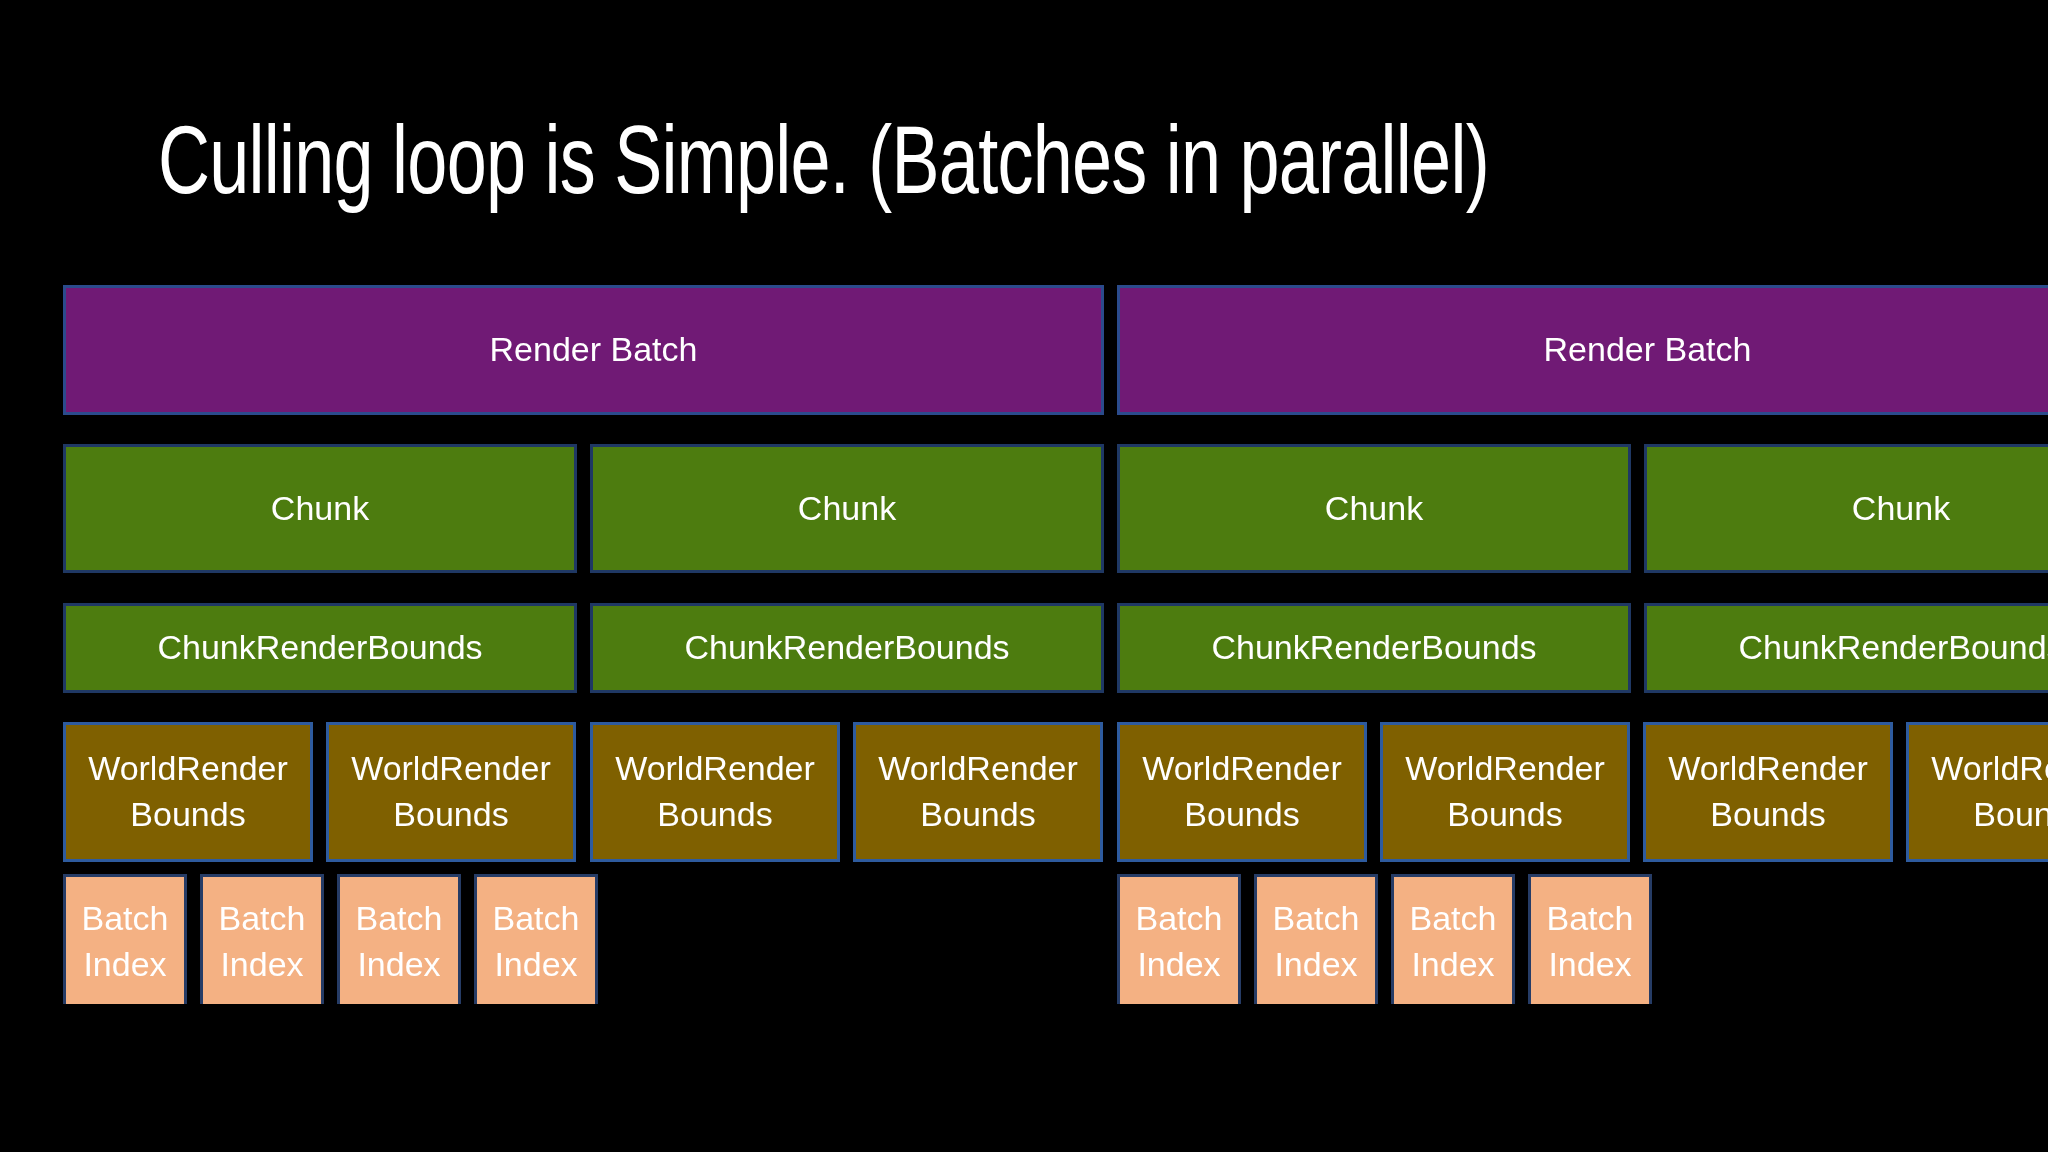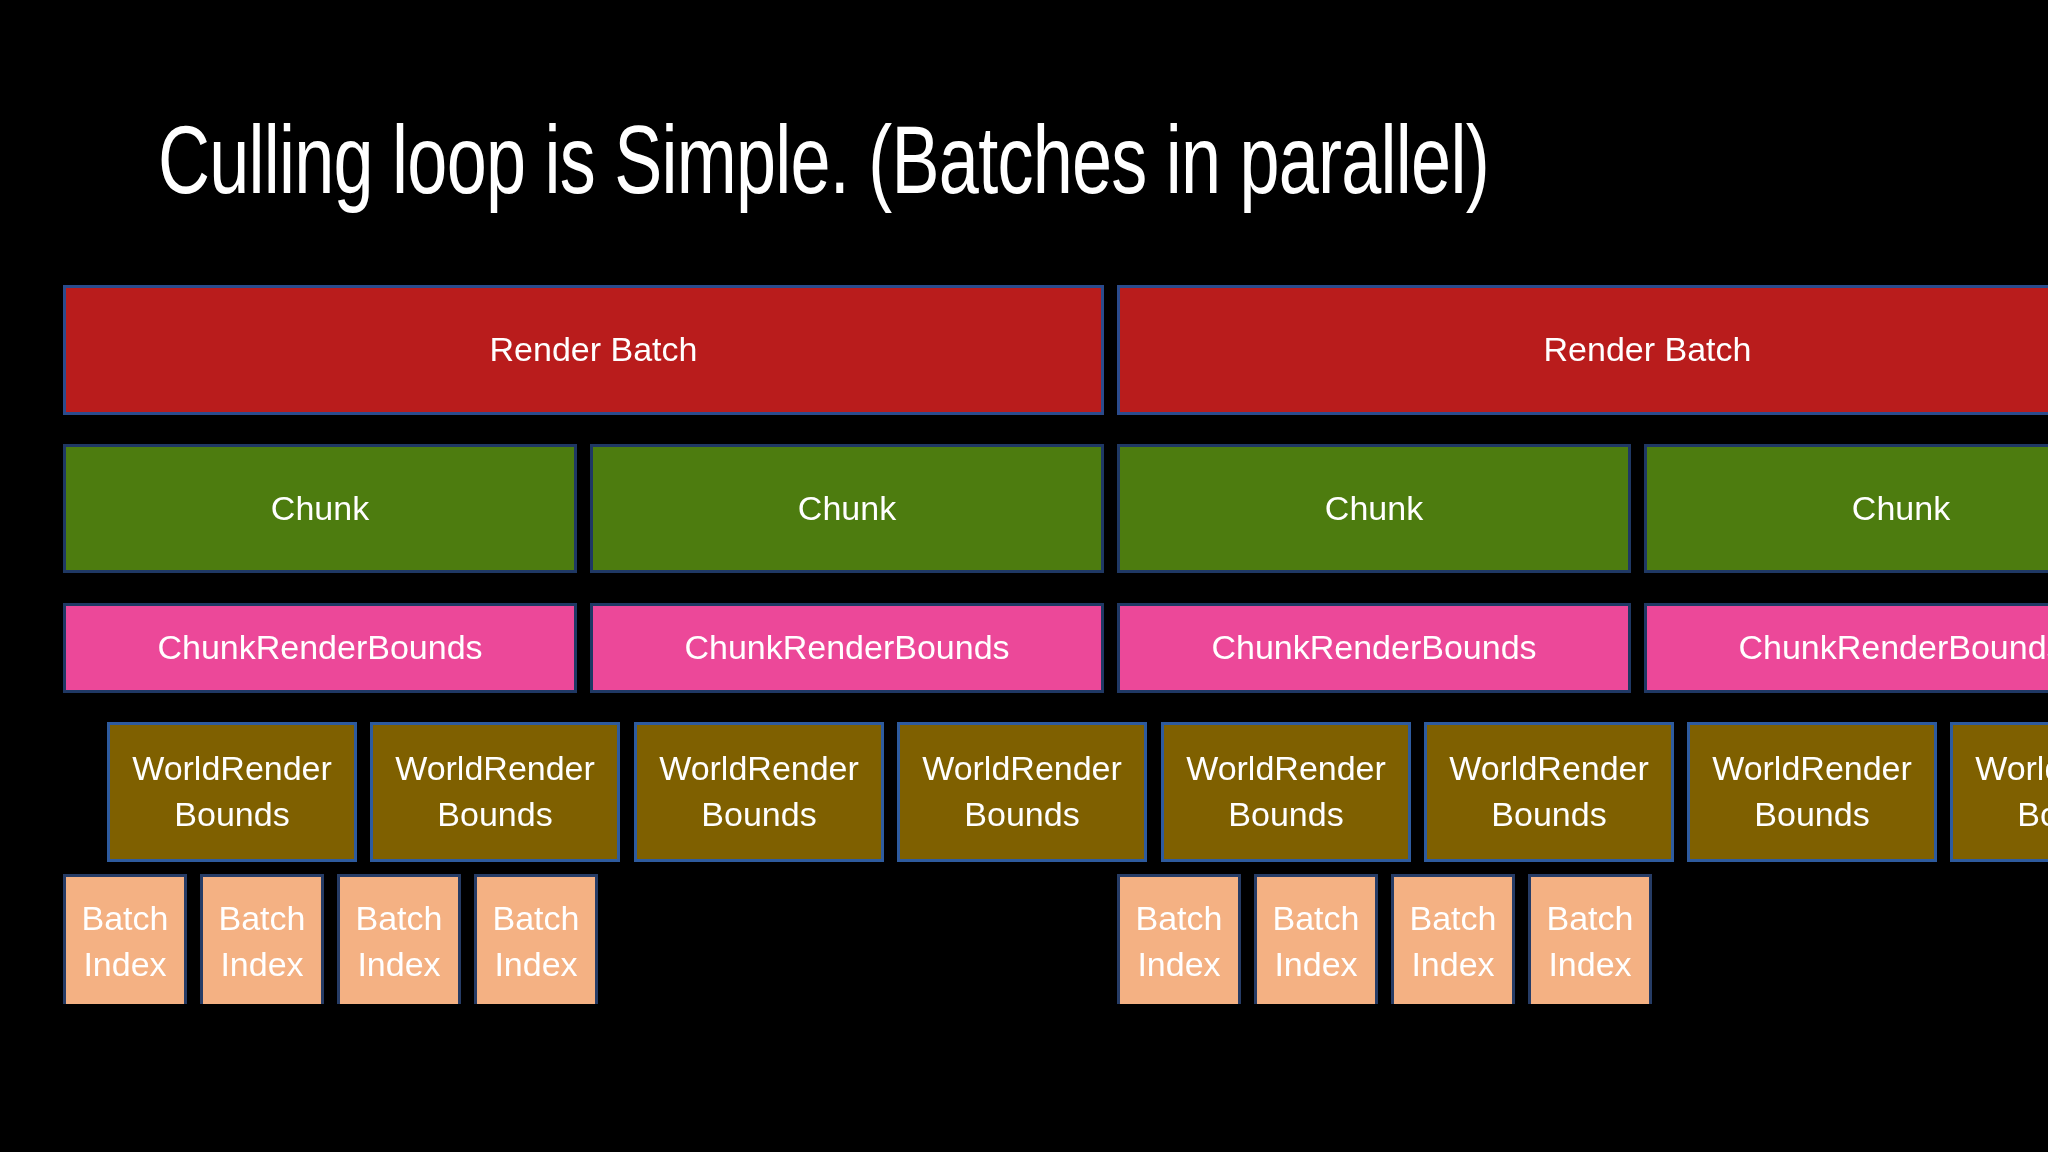--- a/index.html
+++ b/index.html
@@ -35,24 +35,24 @@
     display: flex;
     align-items: center;
     justify-content: center;
     text-align: center;
     color: #fff;
     font-size: 34px;
     line-height: 1.34;
     white-space: pre-line;
     border: 3px solid #1F3864;
   }
-  .render-batch { background: #b91c1c; border-color: #2B4B8C; padding-left: 20px; }
+  .render-batch { background: #701a75; border-color: #2B4B8C; padding-left: 20px; }
   .chunk        { background: #4d7c0f; border-color: #1F3864; }
-  .crb          { background: #ec4899; border-color: #1F3864; }
-  .wrb          { background: #7F6000; border-color: #2E5B9E; margin-left: 44px; }
+  .crb          { background: #4d7c0f; border-color: #1F3864; }
+  .wrb          { background: #7F6000; border-color: #2E5B9E; }
   .bidx         { background: #F4B183; border-color: #263C66; }
 </style>
 </head>
 <body>
 
 <div class="slide">
 
   <h1 class="title">Culling loop is Simple. (Batches in parallel)</h1>
 
   <div class="box render-batch" style="left:63px;  top:285px; width:1041px; height:130px;">Render Batch</div>

